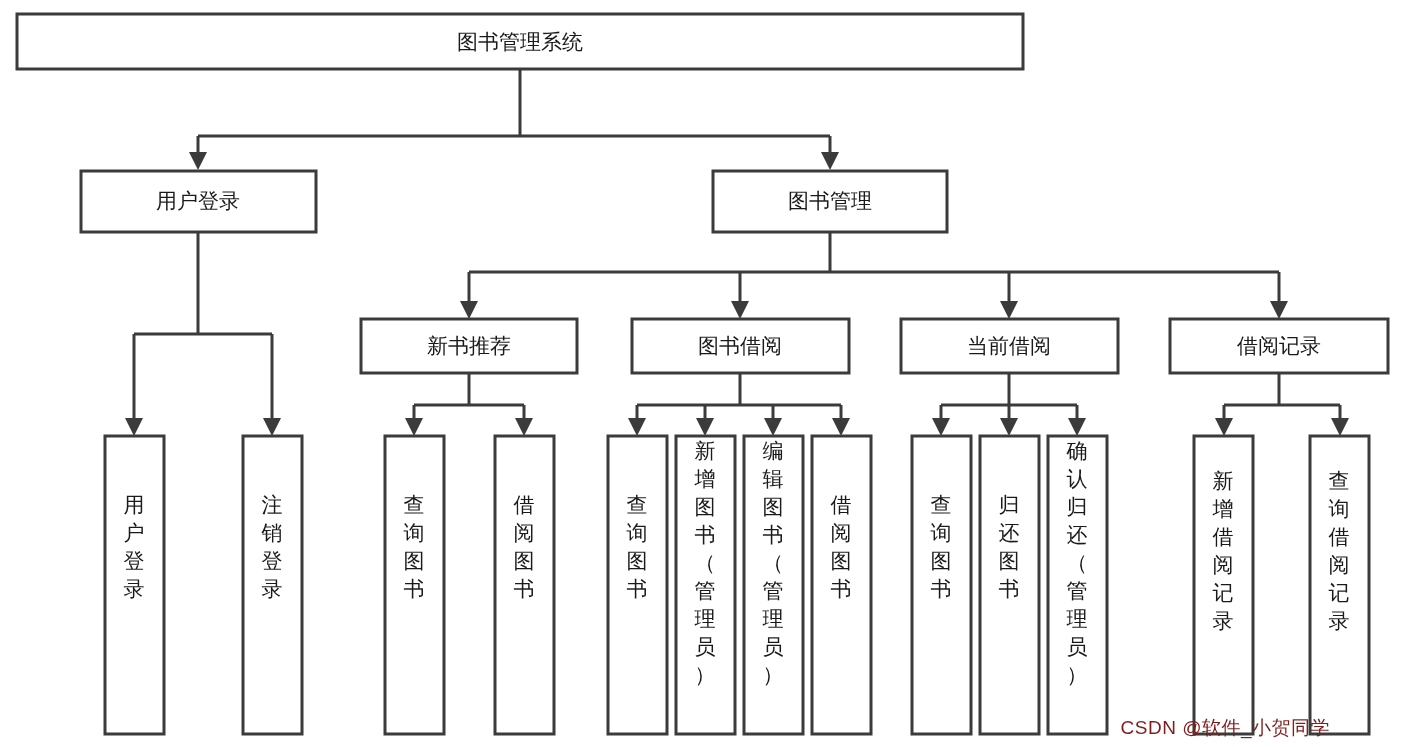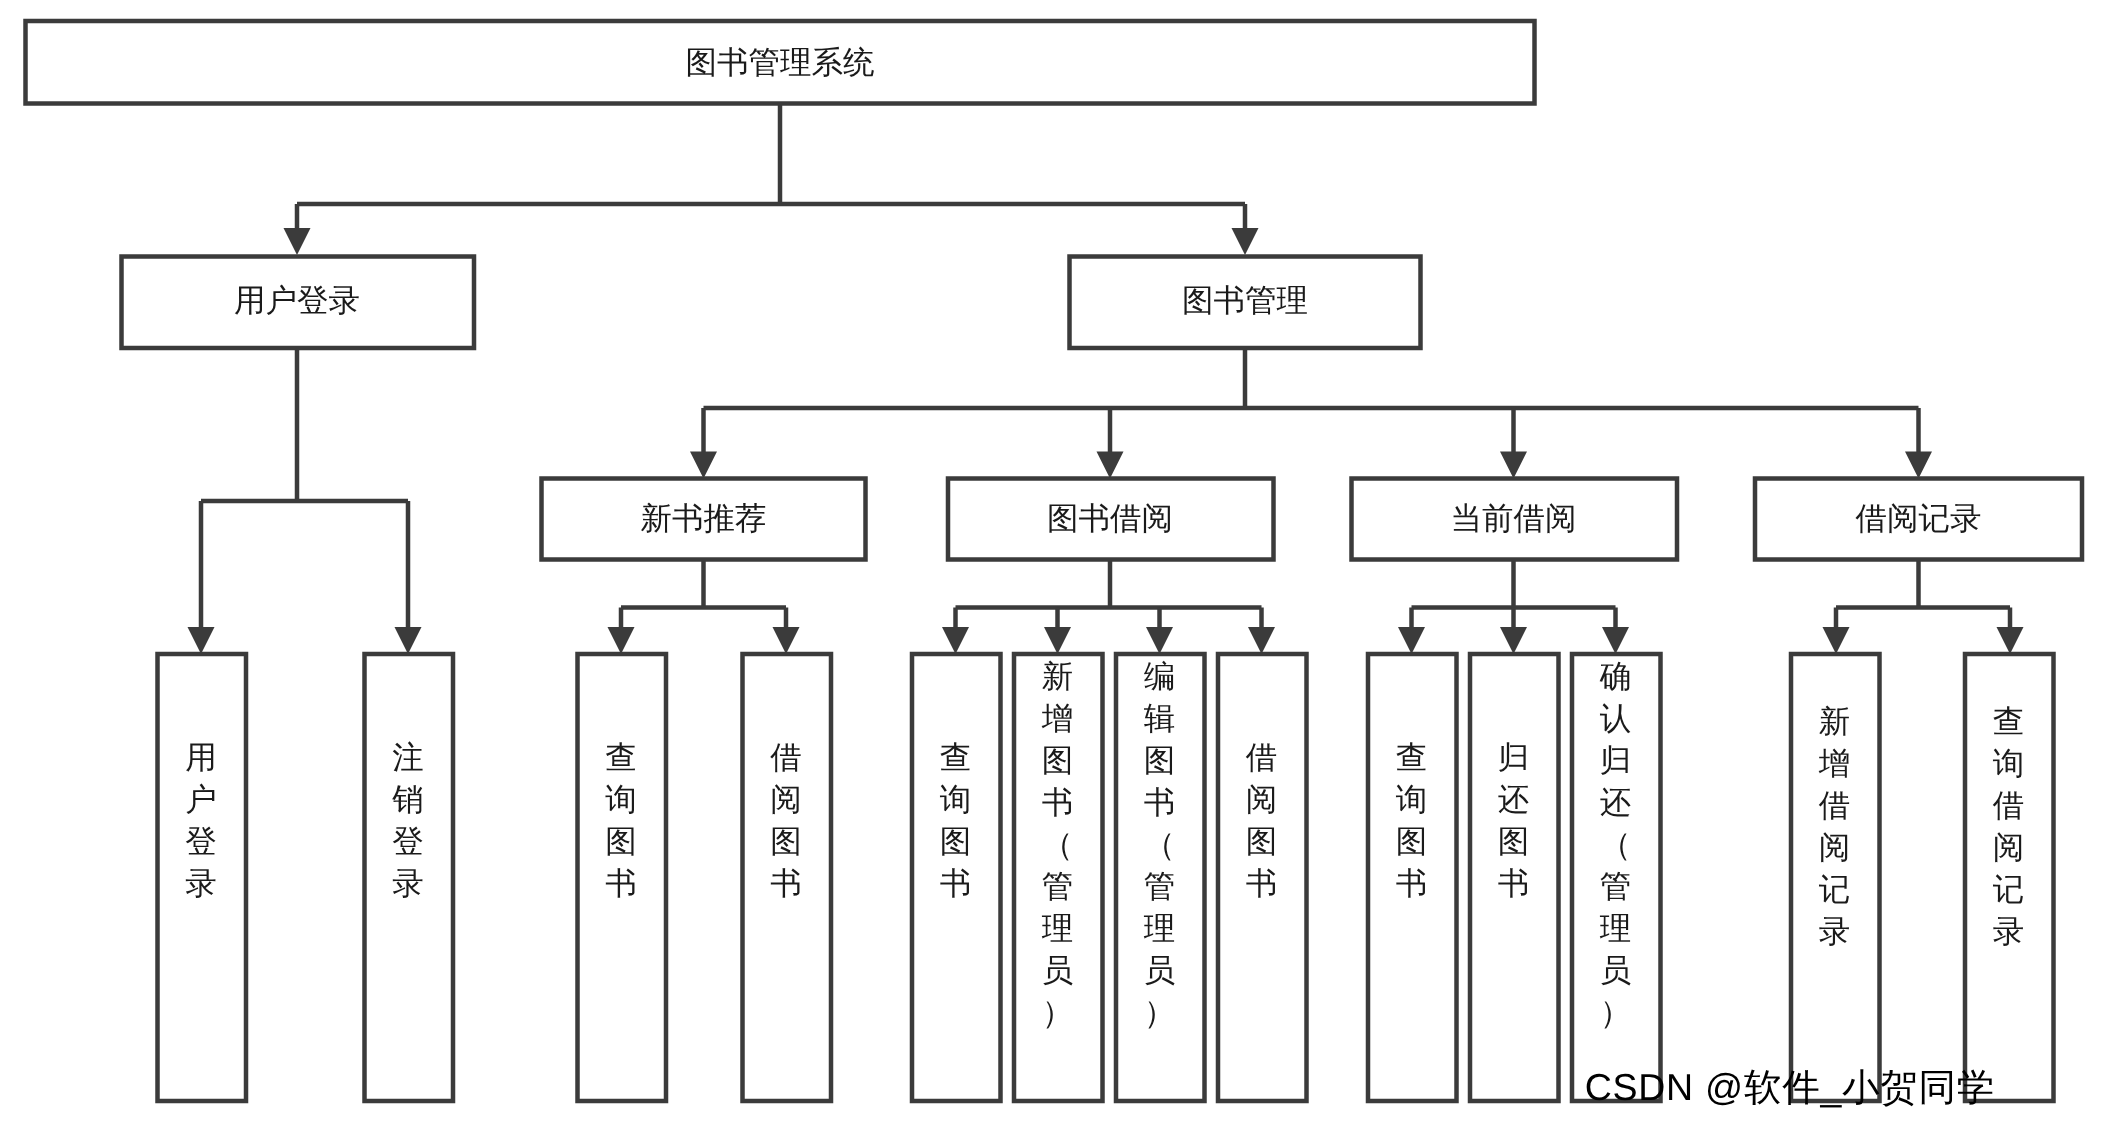--- a/index.html
+++ b/index.html
@@ -49,22 +49,22 @@
     fill: none;
   }
   .arrow-head {
     fill: #3b3b3b;
     stroke: none;
   }
   .watermark {
     position: absolute;
     right: 10px;
     bottom: 6px;
-    color: #000000;
-    font-size: 25px;
+    color: #7f1d1d;
+    font-size: 19px;
     font-family: "Liberation Sans", "DejaVu Sans", sans-serif;
     white-space: nowrap;
     letter-spacing: 0.5px;
     pointer-events: none;
   }
 </style>
 </head>
 <body>
 
 <div id="diagram-root">

